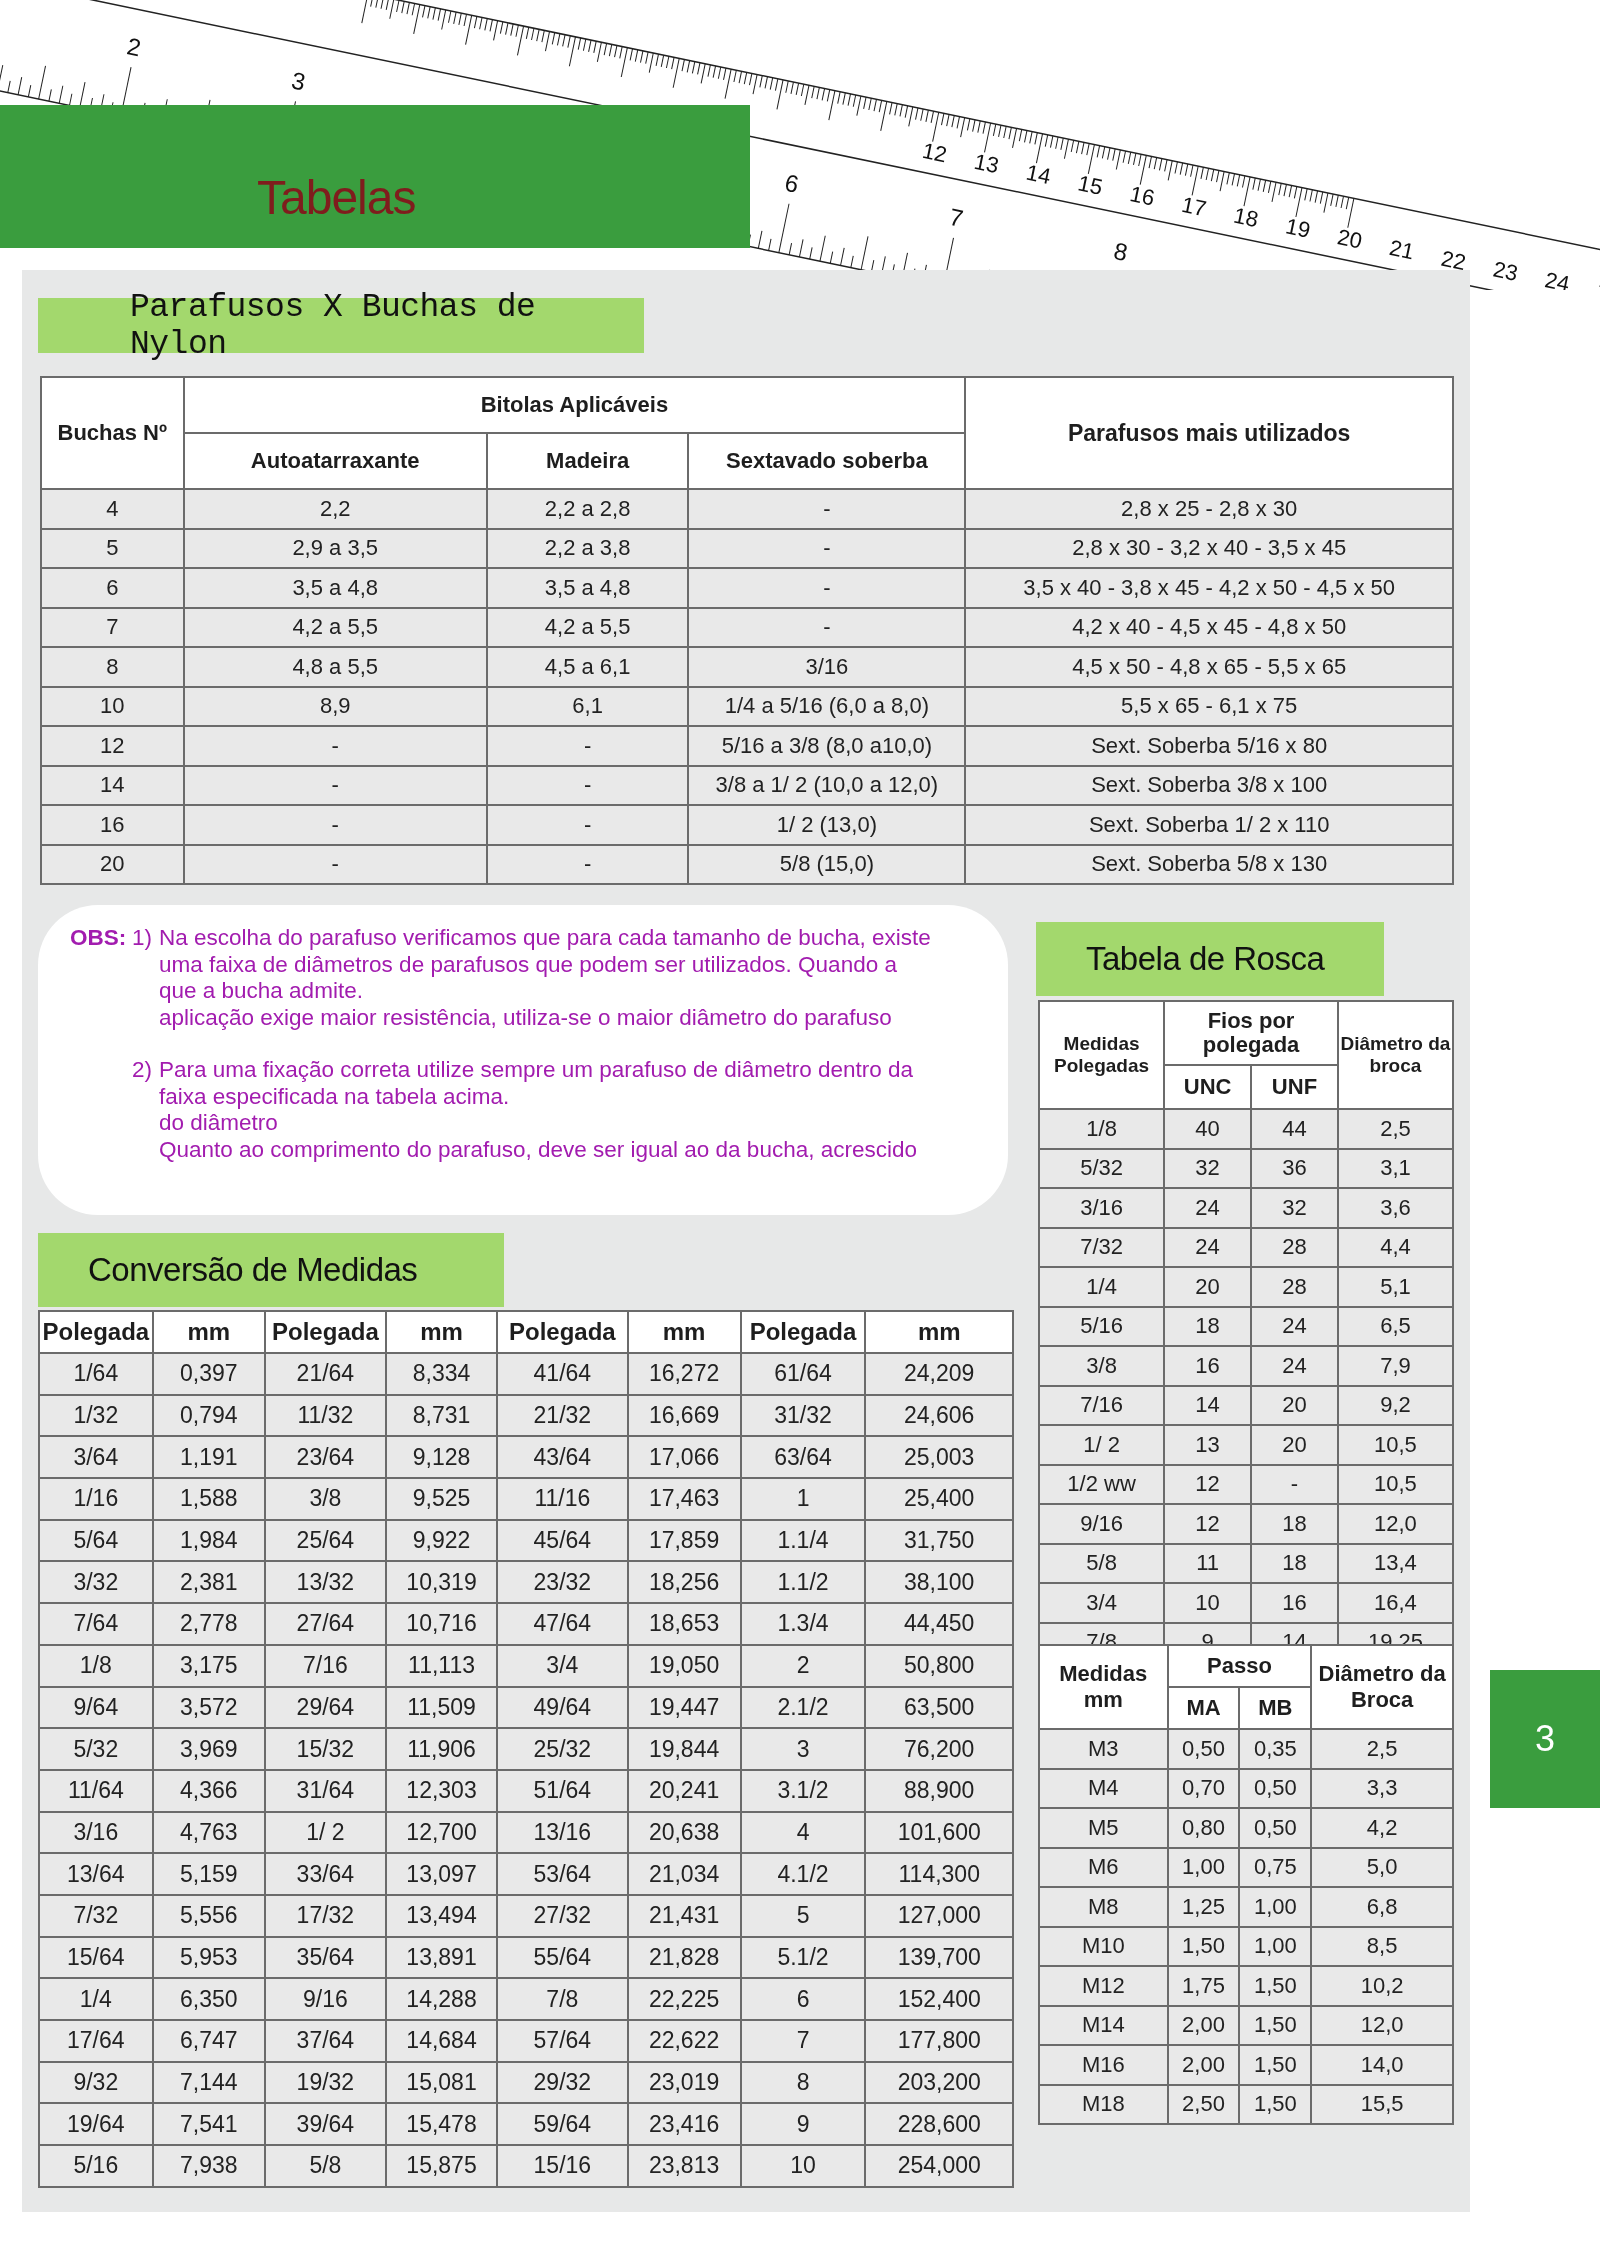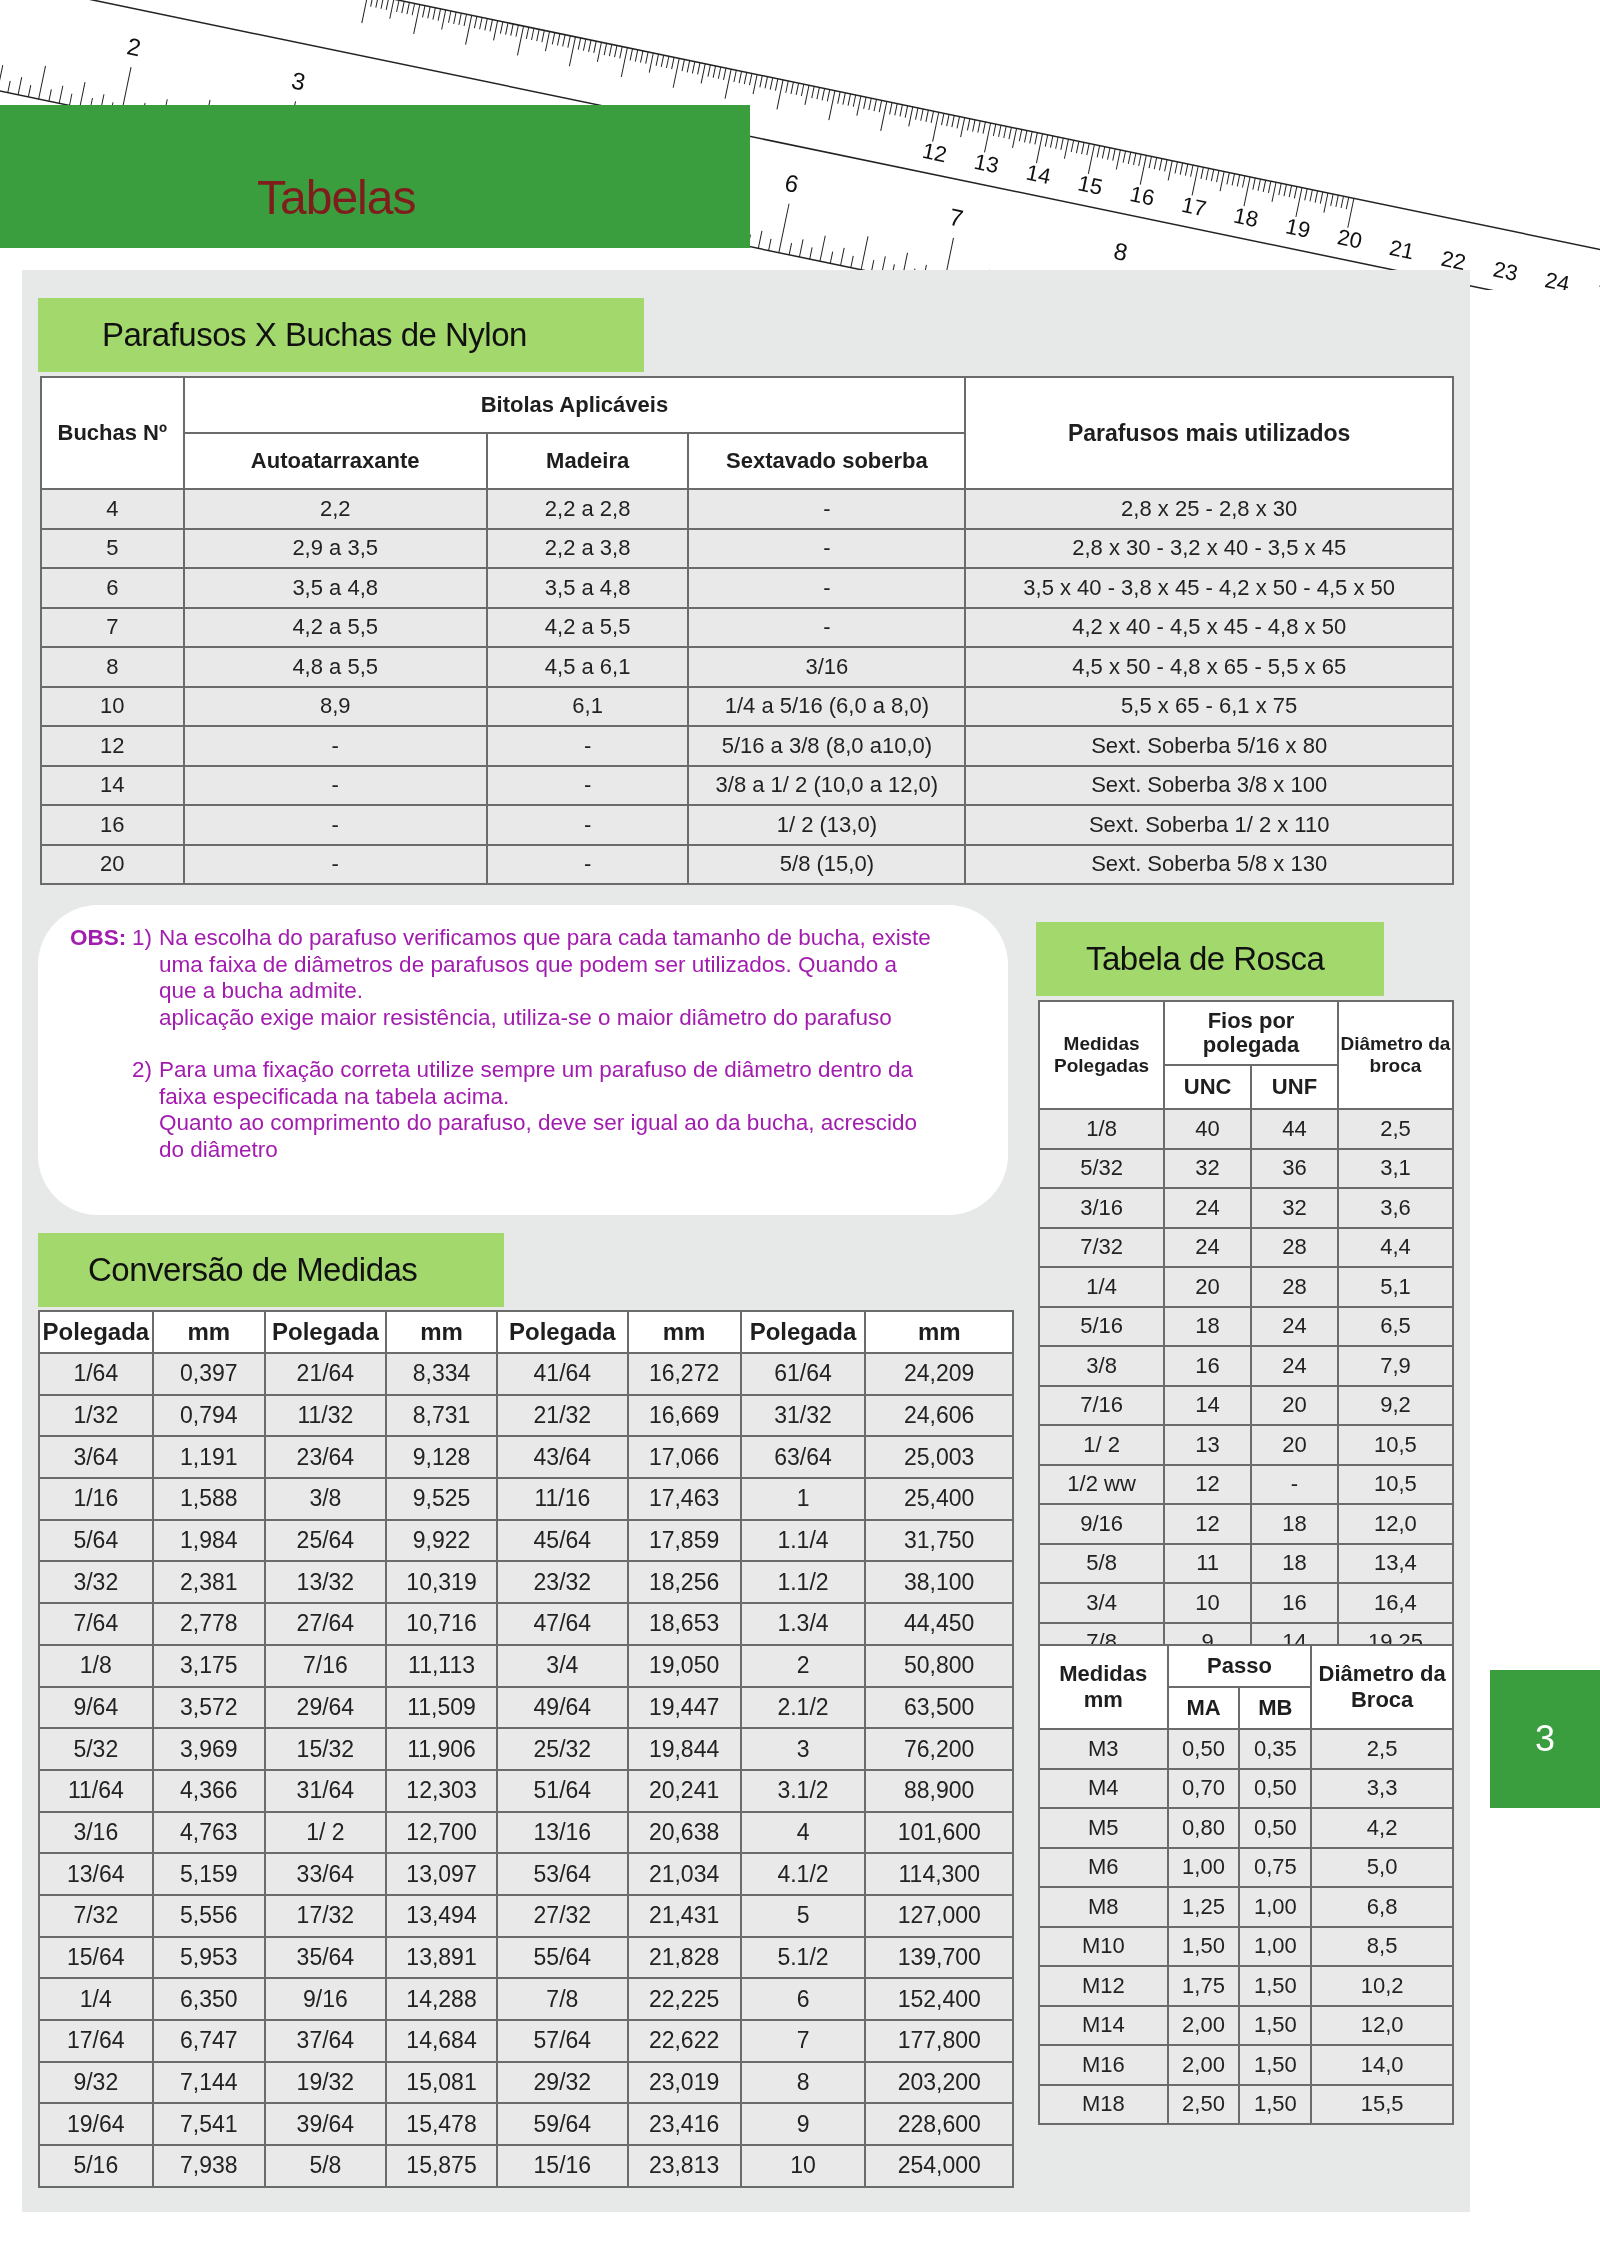--- a/index.html
+++ b/index.html
@@ -451,21 +451,21 @@
         <text x="1724" y="108" font-size="24" font-family="Liberation Sans, sans-serif" fill="#111">11</text>
       </g>
     </svg>
 </div>
 
 <div class="header-band"></div>
 <div class="header-title">Tabelas</div>
 
 <div class="panel"></div>
 
-<div class="green-label" style="left:38px;top:298px;width:606px;height:74px;padding-left:64px;box-sizing:border-box;">Parafusos X Buchas de Nylon</div>
+<div class="green-label" style="left:38px;top:298px;width:606px;height:55px;padding-left:92px;box-sizing:border-box;font-family:Liberation Mono, monospace;">Parafusos X Buchas de Nylon</div>
 
 <table id="t-paraf">
   <thead>
     <tr>
       <th rowspan="2" style="width:138px;">Buchas Nº</th>
       <th colspan="3" style="height:54px;">Bitolas Aplicáveis</th>
       <th rowspan="2" style="width:477px;font-size:23px;margin-left:13px;">Parafusos mais utilizados</th>
     </tr>
     <tr>
       <th style="width:296px;height:54px;">Autoatarraxante</th>
@@ -580,26 +580,26 @@
       <span>Para uma fixação correta utilize sempre um parafuso de diâmetro dentro da</span>
     </div>
     <div class="row">
       <span class="lab"></span>
       <span class="num"></span>
       <span>faixa especificada na tabela acima.</span>
     </div>
     <div class="row">
       <span class="lab"></span>
       <span class="num"></span>
-      <span>Quanto ao comprimento do parafuso, deve ser igual ao da bucha, acrescido</span>
+      <span>do diâmetro</span>
     </div>
     <div class="row">
       <span class="lab"></span>
       <span class="num"></span>
-      <span>do diâmetro</span>
+      <span>Quanto ao comprimento do parafuso, deve ser igual ao da bucha, acrescido</span>
     </div>
   </div>
 
 <div class="green-label" style="left:1036px;top:922px;width:348px;height:74px;padding-left:50px;box-sizing:border-box;">Tabela de Rosca</div>
 
 <table id="t-rosca">
   <thead>
     <tr>
       <th rowspan="2" style="width:124px;font-size:19px;line-height:22px;">Medidas Polegadas</th>
       <th colspan="2" style="height:62px;font-size:22px;line-height:24px;">Fios por polegada</th>

